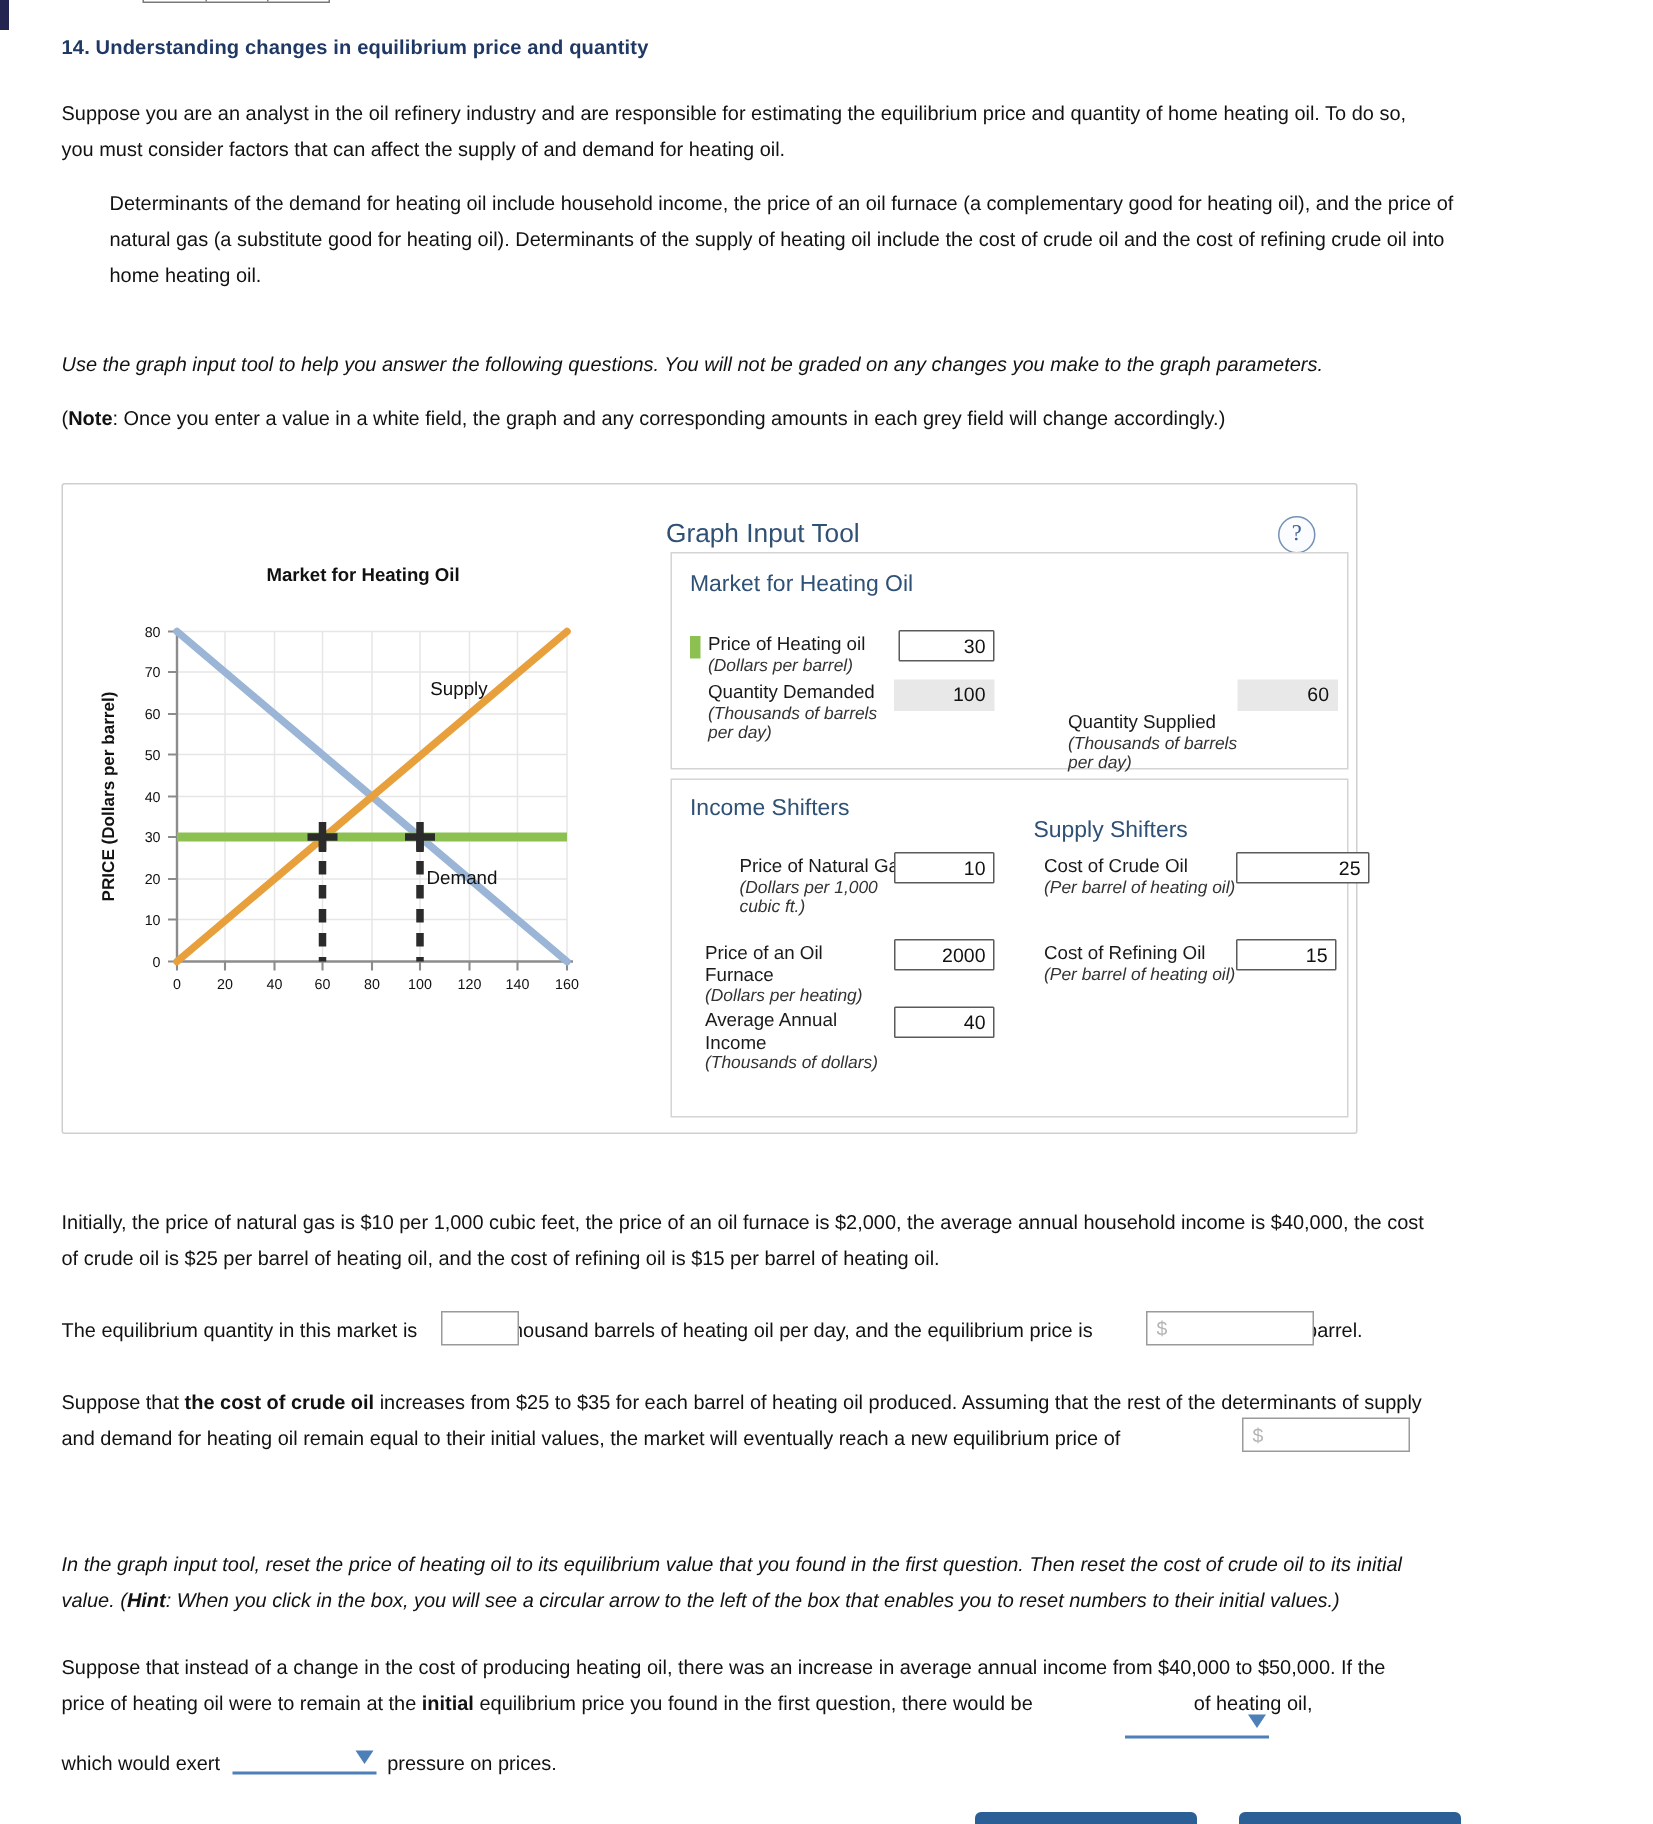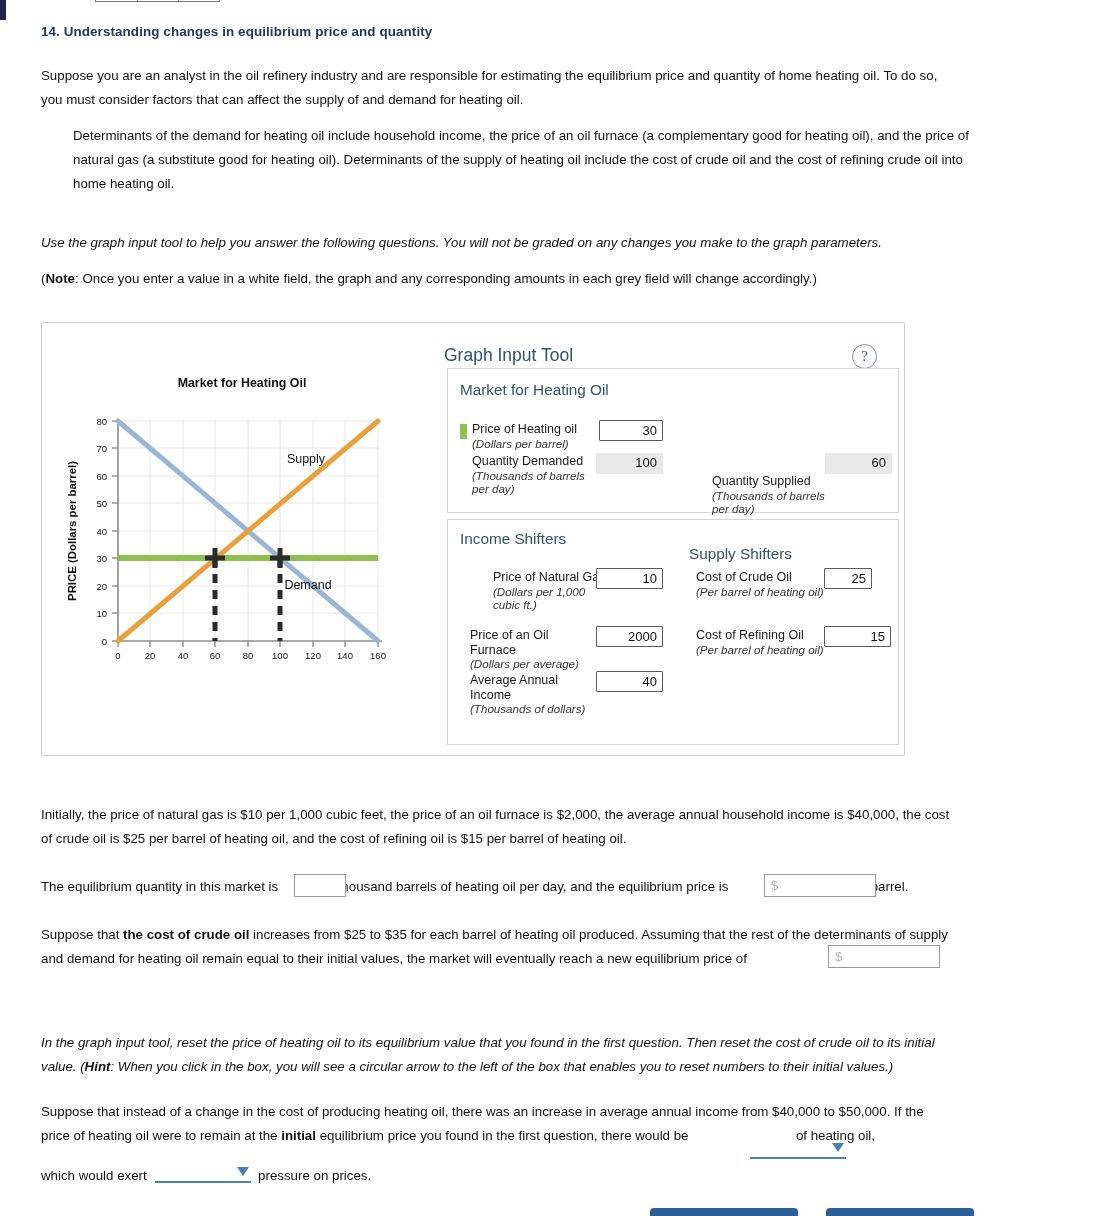--- a/index.html
+++ b/index.html
@@ -363,35 +363,35 @@
         <div class="sp-title" style="left:241px; top:25px;">Supply Shifters</div>
 
         <div class="fld-label" style="left:22px; top:50px; width:118px;margin-left:23px;">
           <span>Price of Natural Gas</span>
           <span class="fld-unit">(Dollars per 1,000 cubic ft.)</span>
         </div>
         <input class="numbox" style="left: 148px; top: 48px; width: 67px;" value="10">
 
         <div class="fld-label" style="left:22px; top:108px; width:125px;">
           <span>Price of an Oil Furnace</span>
-          <span class="fld-unit">(Dollars per average)</span>
+          <span class="fld-unit">(Dollars per heating)</span>
         </div>
         <input class="numbox" style="left: 148px; top: 106px; width: 67px;" value="2000">
 
         <div class="fld-label" style="left:22px; top:153px; width:120px;">
           <span>Average Annual Income</span>
           <span class="fld-unit">(Thousands of dollars)</span>
         </div>
         <input class="numbox" style="left: 148px; top: 151px; width: 67px;" value="40">
 
         <div class="fld-label" style="left:248px; top:50px; width:128px;">
           <span>Cost of Crude Oil</span>
           <span class="fld-unit">(Per barrel of heating oil)</span>
         </div>
-        <input class="numbox" style="left: 376px; top: 48px; width: 48px;" value="25">
+        <input class="numbox" style="left: 376px; top: 48px; width: 89px;" value="25">
 
         <div class="fld-label" style="left:248px; top:108px; width:128px;">
           <span>Cost of Refining Oil</span>
           <span class="fld-unit">(Per barrel of heating oil)</span>
         </div>
         <input class="numbox" style="left: 376px; top: 106px; width: 67px;" value="15">
       </div>
     </div>
   </div>
 

